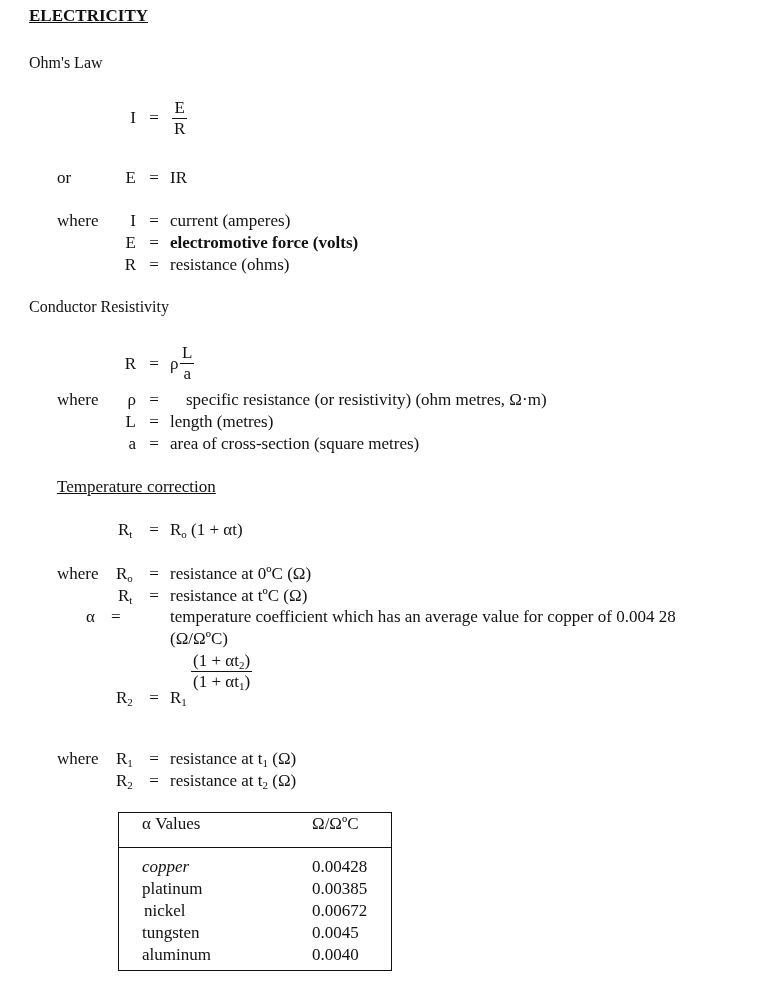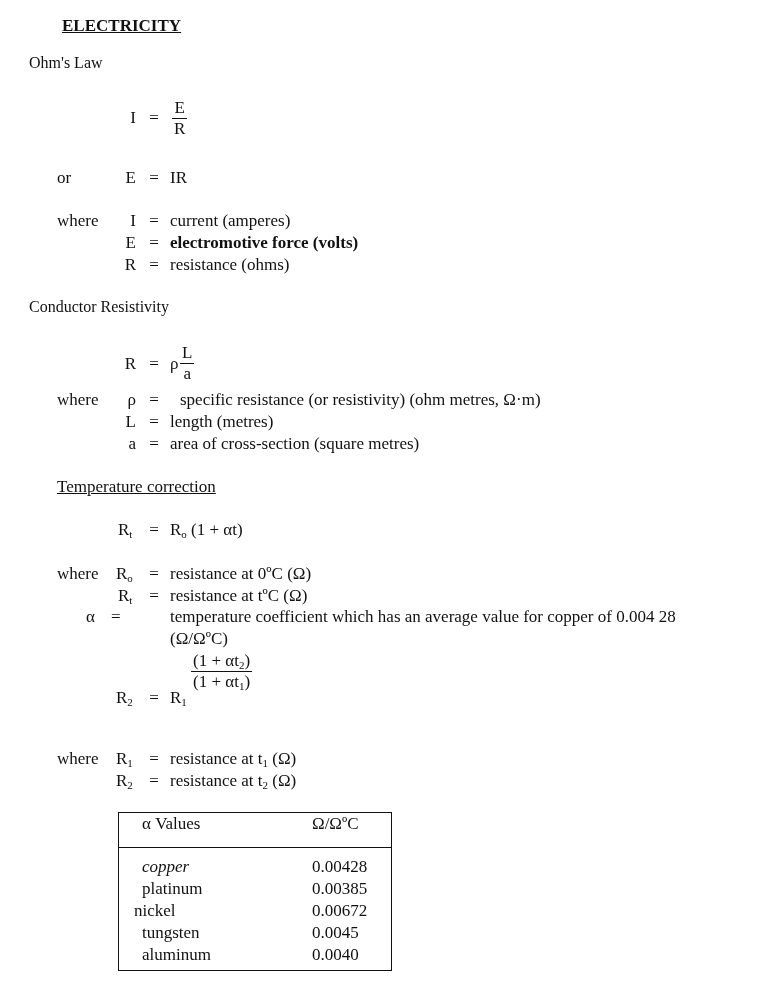--- a/index.html
+++ b/index.html
@@ -16,21 +16,21 @@
     sub { font-size: 11px; vertical-align: -3px; line-height: 0; }
     .frac { display: inline-block; vertical-align: middle; text-align: center; }
     .frac .num { display: block; padding: 0 2px; border-bottom: 1px solid #111; line-height: 20px; }
     .frac .den { display: block; padding: 0 2px; line-height: 20px; }
     .alpha-head { position: absolute; left: 118px; top: 812px; width: 274px; height: 35px; border-bottom: 1px solid #111; }
     .alpha-box { position: absolute; left: 118px; top: 812px; width: 272px; height: 157px; border: 1px solid #111; }
   </style>
 </head>
 <body>
 
-<div class="abs title" style="left:29px; top:16px;margin-left:33px;">ELECTRICITY</div>
+<div class="abs title" style="left:29px; top:6px;">ELECTRICITY</div>
 
 <div class="abs h2" style="left:29px; top:53px;">Ohm's Law</div>
 
 <div class="abs" style="left:118px; top:98px;">
   <span class="abs var" style="left:-6px; top:10px;">I</span>
   <span class="abs eq" style="left:29px; top:10px;">=</span>
   <span class="abs" style="left:54px; top:0px;">
     <span class="frac">
       <span class="num">E</span>
       <span class="den">R</span>
@@ -62,21 +62,21 @@
 <div class="abs" style="left:180px; top:343px;">
   <span class="frac">
     <span class="num">L</span>
     <span class="den">a</span>
   </span>
 </div>
 
 <div class="abs" style="left:57px; top:390px;">where</div>
 <div class="abs var" style="left:112px; top:390px;">ρ</div>
 <div class="abs eq" style="left:147px; top:390px;">=</div>
-<div class="abs" style="left:180px; top:390px;">specific resistance (or resistivity) (ohm metres, Ω·m)</div>
+<div class="abs" style="left:186px; top:390px;">specific resistance (or resistivity) (ohm metres, Ω·m)</div>
 <div class="abs var" style="left:112px; top:412px;">L</div>
 <div class="abs eq" style="left:147px; top:412px;">=</div>
 <div class="abs" style="left:170px; top:412px;">length (metres)</div>
 <div class="abs var" style="left:112px; top:434px;">a</div>
 <div class="abs eq" style="left:147px; top:434px;">=</div>
 <div class="abs" style="left:170px; top:434px;">area of cross-section (square metres)</div>
 
 <div class="abs" style="left:57px; top:477px;text-decoration:underline;">Temperature correction</div>
 
 <div class="abs" style="left:118px; top:520px;"><span>R</span><sub>t</sub></div>
@@ -115,18 +115,18 @@
 
 <div class="alpha-box"></div>
 <div class="alpha-head"></div>
 <div class="abs" style="left:142px; top:814px;">α Values</div>
 <div class="abs" style="left:312px; top:814px;">Ω/ΩºC</div>
 
 <div class="abs" style="left:142px; top:857px;font-style:italic;">copper</div>
 <div class="abs" style="left:312px; top:857px;">0.00428</div>
 <div class="abs" style="left:142px; top:879px;">platinum</div>
 <div class="abs" style="left:312px; top:879px;">0.00385</div>
-<div class="abs" style="left:134px; top:901px;">nickel</div>
+<div class="abs" style="left:144px; top:901px;">nickel</div>
 <div class="abs" style="left:312px; top:901px;">0.00672</div>
 <div class="abs" style="left:142px; top:923px;">tungsten</div>
 <div class="abs" style="left:312px; top:923px;">0.0045</div>
 <div class="abs" style="left:142px; top:945px;">aluminum</div>
 <div class="abs" style="left:312px; top:945px;">0.0040</div>
 
 </body></html>

